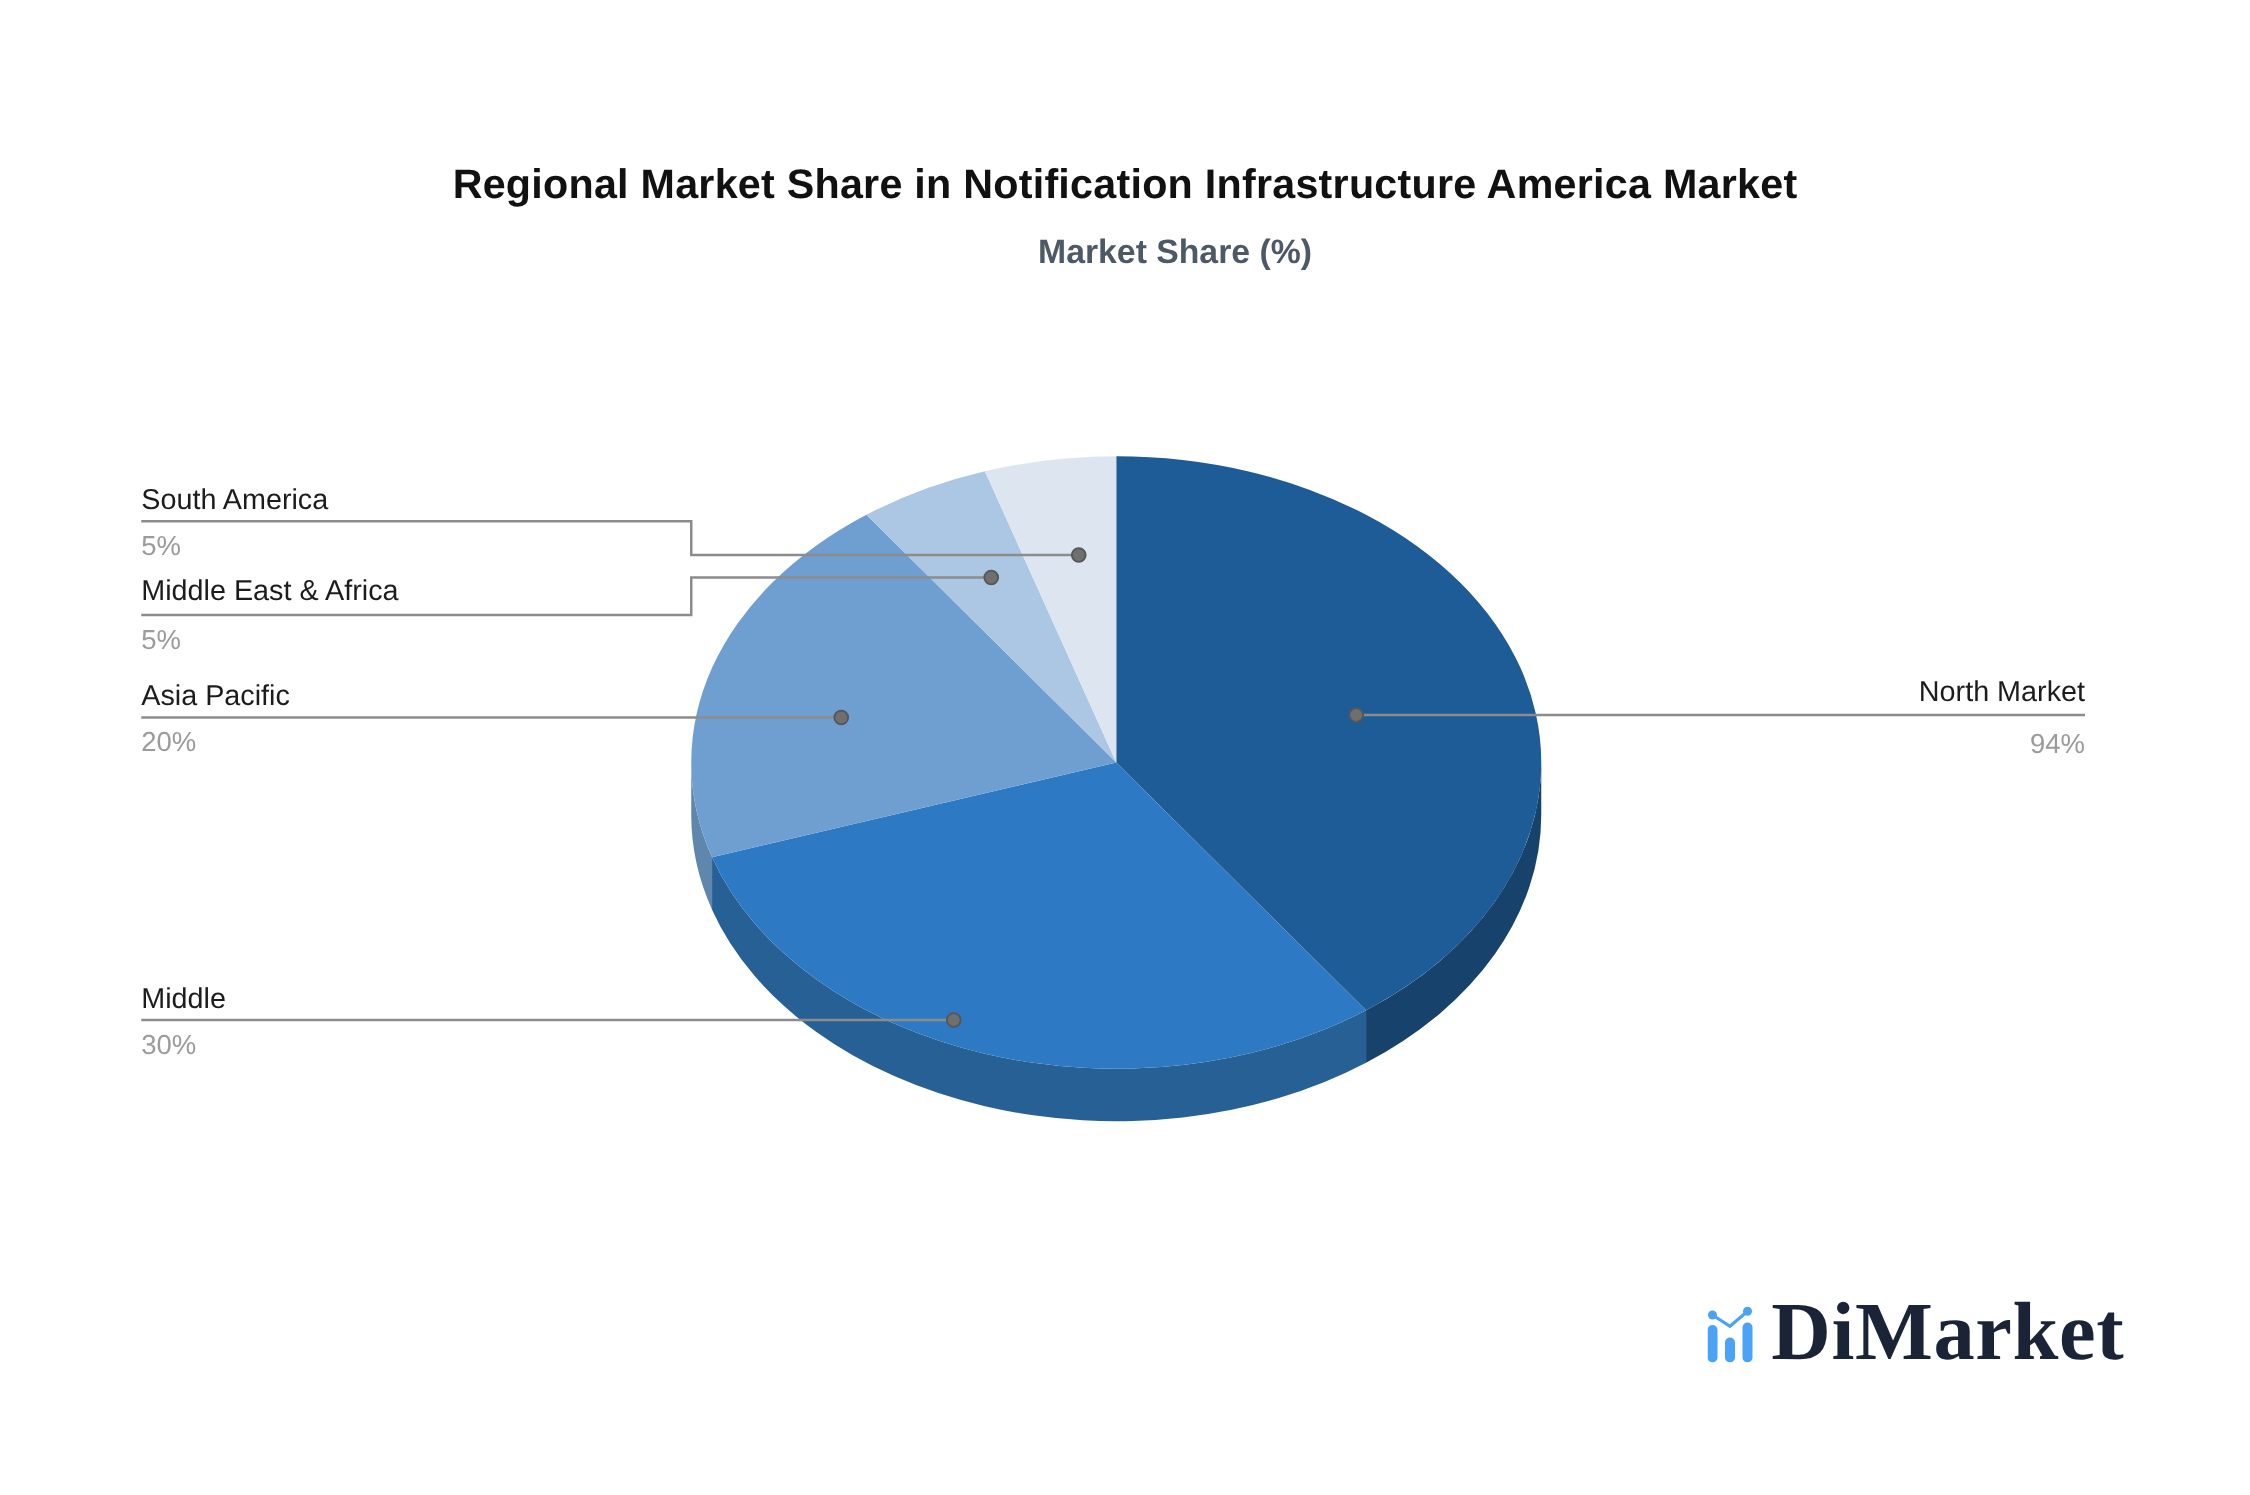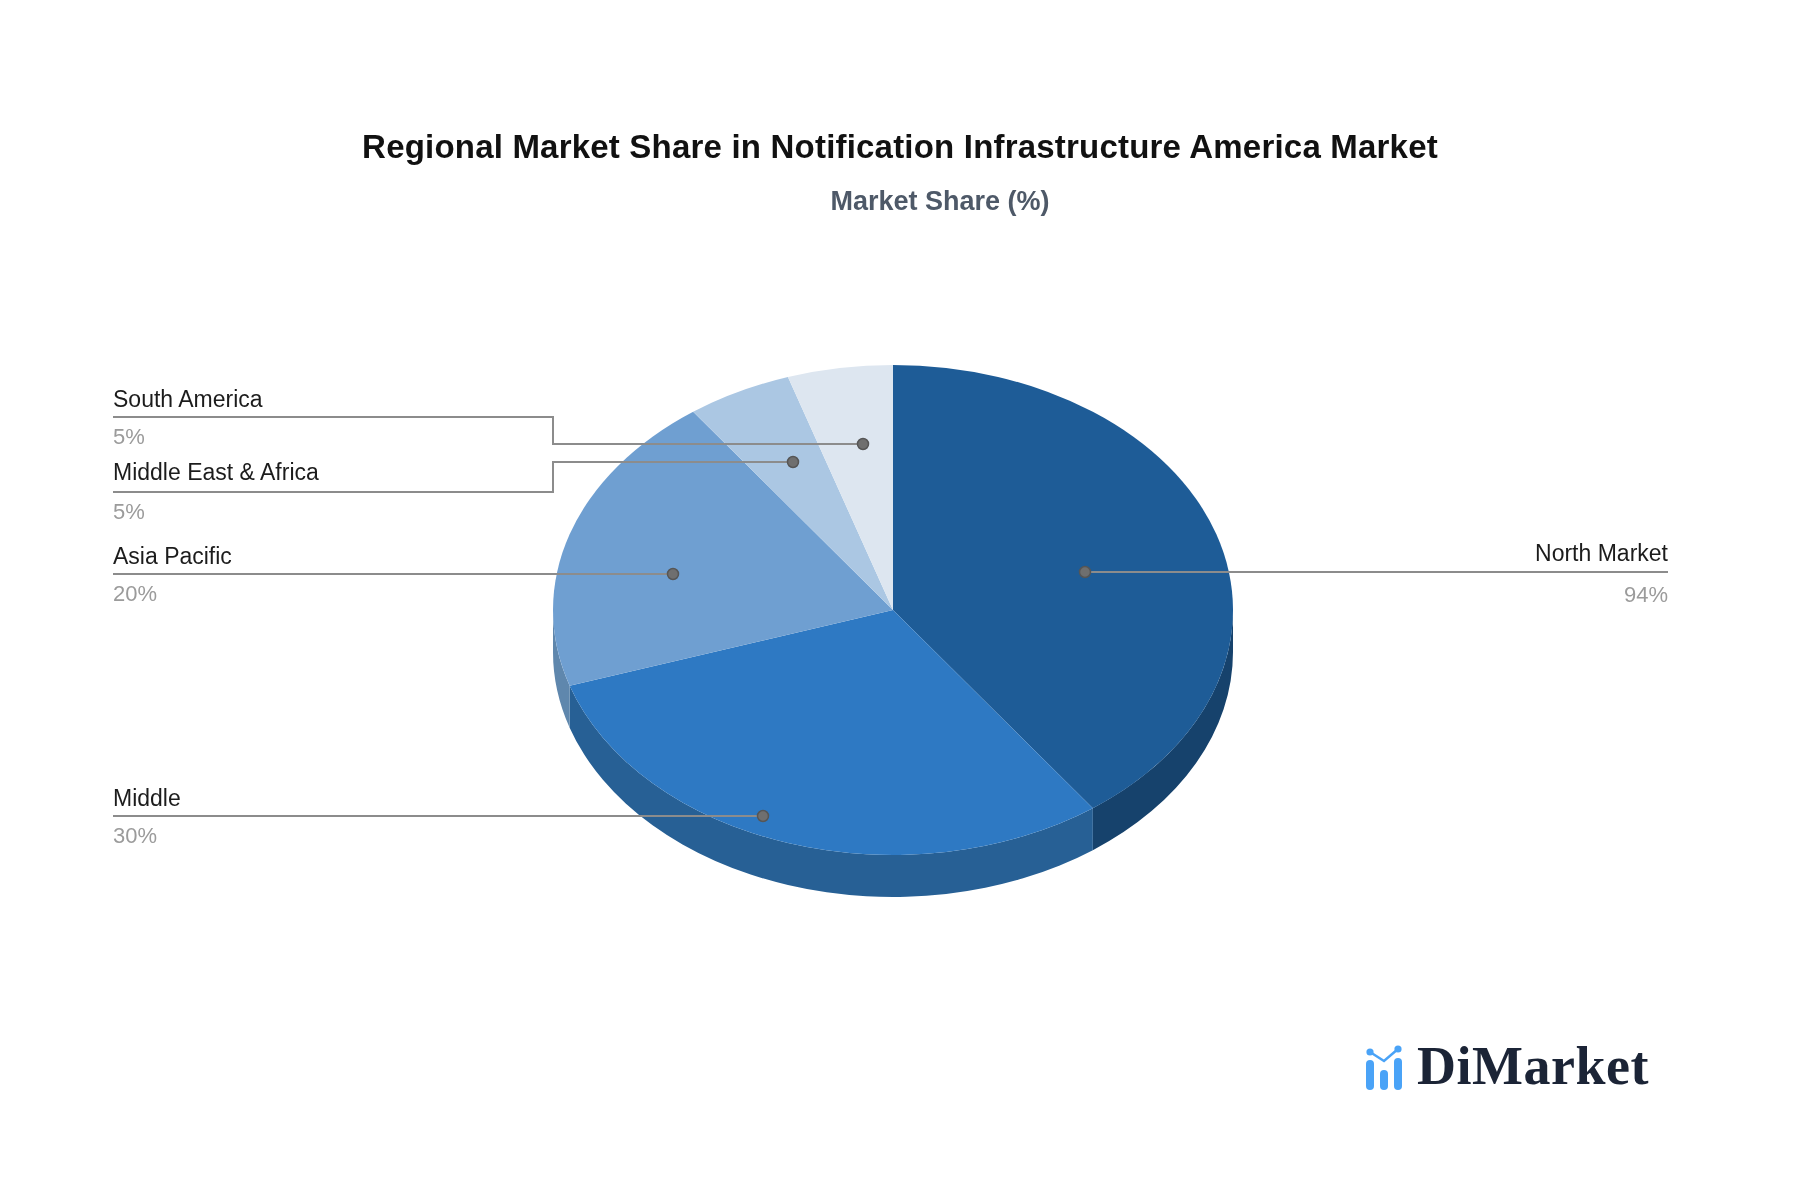--- a/index.html
+++ b/index.html
@@ -29,21 +29,21 @@
   #callout-ap-name{left:113px;top:542px;}
   #callout-ap-value{left:113px;top:580px;}
   #callout-eu-name{left:113px;top:784px;}
   #callout-eu-value{left:113px;top:822px;}
   #callout-na-name{right:132px;top:539px;text-align:right;}
   #callout-na-value{right:132px;top:581px;text-align:right;}
   .logo{
     position:absolute;left:1366px;top:1042px;display:flex;align-items:flex-end;gap:11px;
   }
   .logo-text{
-    font-family:"Liberation Serif", serif;font-weight:bold;font-size:54px;
+    font-family:"Liberation Serif", serif;font-weight:bold;font-size:66px;
     line-height:48px;color:#1b2436;letter-spacing:0.5px;
   }
 </style>
 </head>
 <body>
 
 <h1 class="title">Regional Market Share in Notification Infrastructure America Market</h1>
 <h2 class="subtitle">Market Share (%)</h2>
 
 <svg id="chart-svg" width="1800" height="1196" viewBox="0 0 1800 1196">

